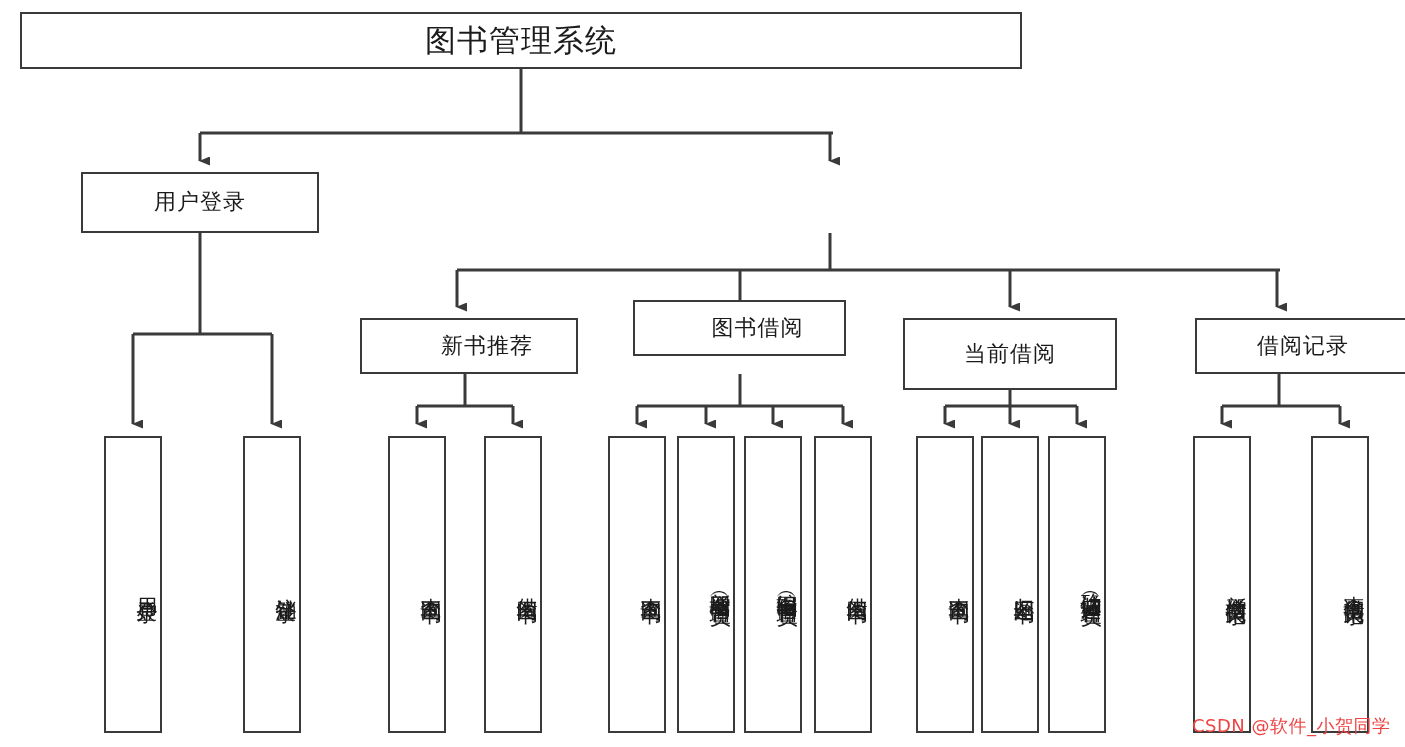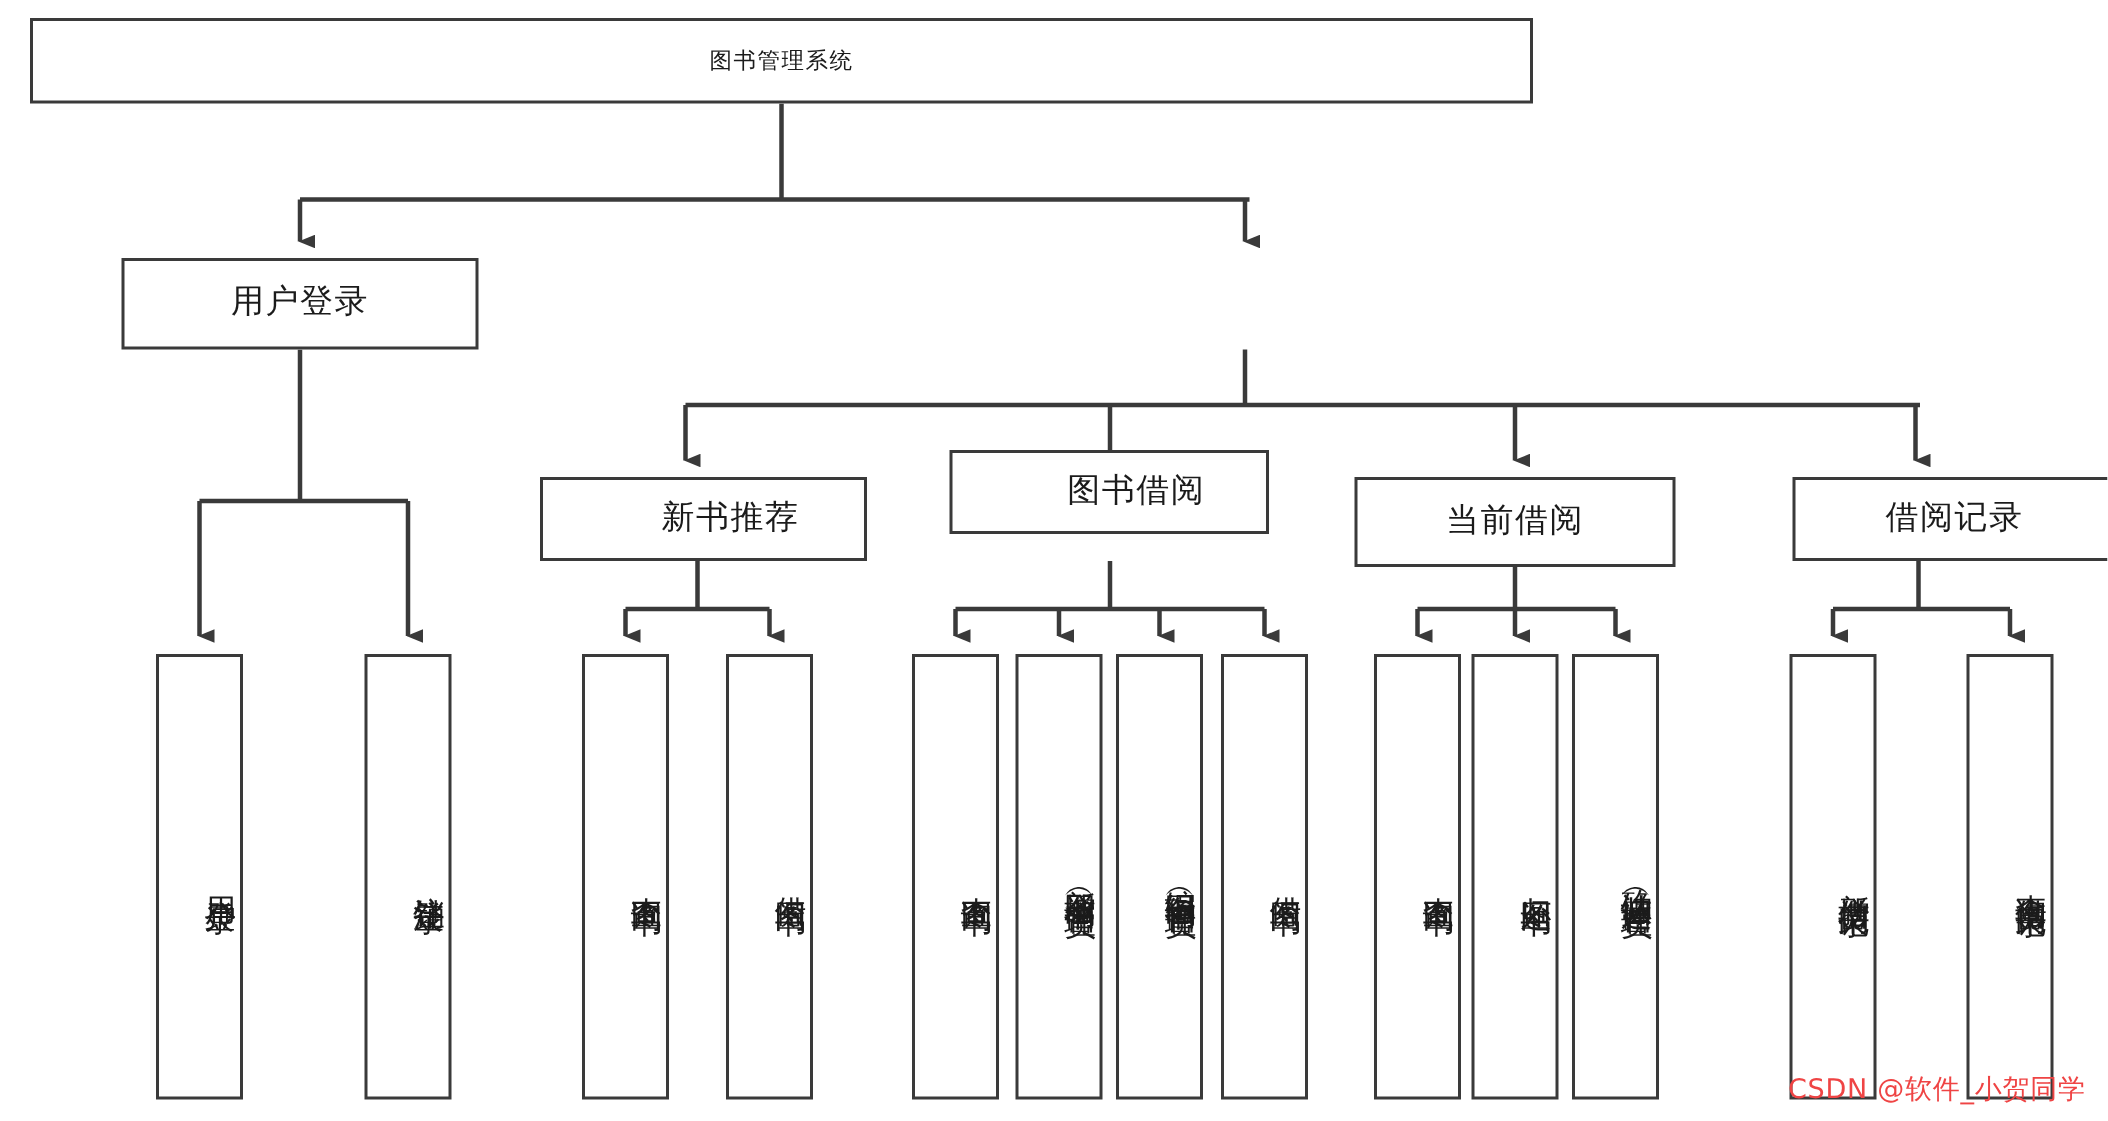--- a/index.html
+++ b/index.html
@@ -52,21 +52,21 @@
     justify-content: center;
     padding-top: 6px;
     padding-bottom: 6px;
   }
   .node.vert > .vlabel {
     writing-mode: vertical-rl;
     text-orientation: upright;
     display: block;
     max-height: 100%;
   }
-  .node.root { font-size: 15px; text-align: right; }
+  .node.root { font-size: 31px; text-align: right; }
   .watermark {
     position: absolute;
     font-size: 18px;
     color: #ef4444;
     white-space: nowrap;
     letter-spacing: 0.5px;
   }
 </style>
 </head>
 <body>
@@ -136,21 +136,21 @@
       <path d="M 1340 406 L 1340 424" marker-end="url(#arrowhead)"></path>
     </g>
   </svg>
 
   <div class="node horiz root" style="left: 20px; top: 12px; width: 1002px; height: 57px;">图书管理系统</div>
 
   <div class="node horiz" style="left: 81px; top: 172px; width: 238px; height: 61px;">用户登录</div>
 
   <div class="node horiz" style="left: 360px; top: 318px; width: 218px; height: 56px; padding-left: 36px;">新书推荐</div>
   <div class="node horiz" style="left: 633px; top: 300px; width: 213px; height: 56px; padding-left: 36px;">图书借阅</div>
-  <div class="node horiz" style="left: 903px; top: 318px; width: 214px; height: 60px;">当前借阅</div>
+  <div class="node horiz" style="left: 903px; top: 318px; width: 214px; height: 72px;">当前借阅</div>
   <div class="node horiz" style="left: 1171px; top: 318px; width: 216px; height: 56px; margin-left: 24px;">借阅记录</div>
 
   <div class="node vert" style="left: 104px; top: 436px; width: 58px; height: 297px;">
     <span class="vlabel">用户登录</span>
   </div>
   <div class="node vert" style="left: 243px; top: 436px; width: 58px; height: 297px;">
     <span class="vlabel">注销登录</span>
   </div>
   <div class="node vert" style="left: 388px; top: 436px; width: 58px; height: 297px;">
     <span class="vlabel">查询图书</span>

